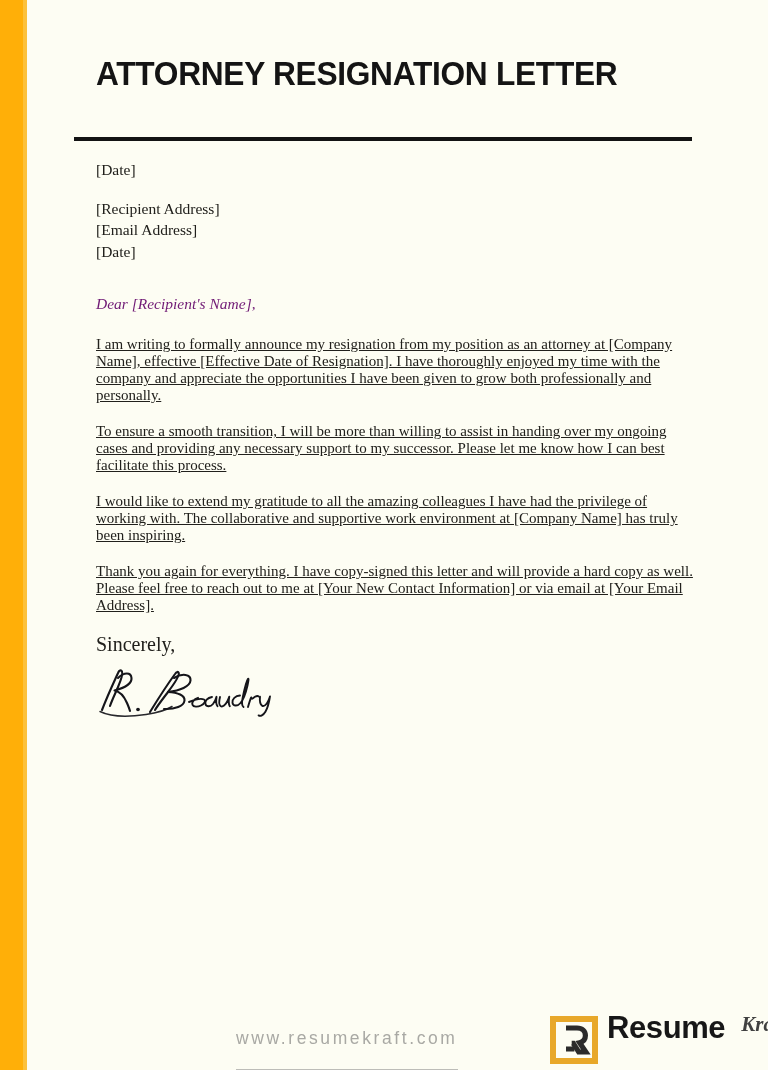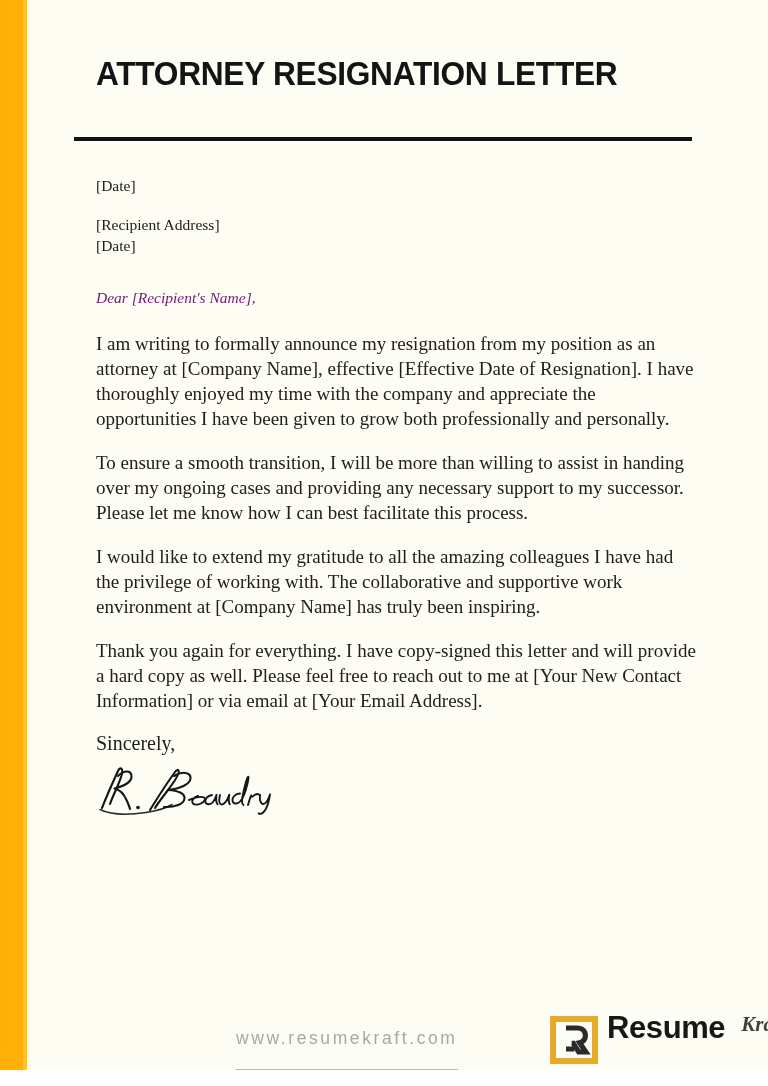--- a/index.html
+++ b/index.html
@@ -81,42 +81,43 @@
 
   .title-rule {
     margin-top: 45px;
     margin-left: -22px;
     width: 618px;
     height: 4px;
     background: #131313;
   }
 
   .meta-block {
-    margin-top: 34px;
+    margin-top: 18px;
     font-size: 15.5px;
     line-height: 21.6px;
     color: #21201c;
   }
   .meta-line { white-space: nowrap; }
   .meta-gap { height: 17px; }
 
   .salutation {
     margin-top: 30px;
     font-size: 15.5px;
     line-height: 21.6px;
     color: #701a75;
     font-style: italic;
   }
 
   .body-para {
     margin-top: 19px;
-    font-size: 19px;
-    line-height: 25px;
+    font-size: 15px;
+    line-height: 17px;
     color: #21201c;
     text-align: left;
+    text-decoration: underline;
   }
   .body-para:first-of-type { margin-top: 0; }
 
   .paras { margin-top: 22px; }
 
   .closing {
     margin-top: 20px;
     font-size: 20px;
     line-height: 21.6px;
     color: #21201c;
@@ -203,20 +204,21 @@
   <div class="content">
 
     <h1 class="letter-title">ATTORNEY RESIGNATION LETTER</h1>
 
     <div class="title-rule"></div>
 
     <div class="meta-block">
       <div class="meta-line">[Date]</div>
       <div class="meta-gap"></div>
       <div class="meta-line">[Recipient Address]</div>
+      <div class="meta-line">[Email Address]</div>
       <div class="meta-line">[Date]</div>
     </div>
 
     <div class="salutation">Dear [Recipient's Name],</div>
 
     <div class="paras">
       <p class="body-para">I am writing to formally announce my resignation from my position as an attorney at [Company Name], effective [Effective Date of Resignation]. I have thoroughly enjoyed my time with the company and appreciate the opportunities I have been given to grow both professionally and personally.</p>
       <p class="body-para">To ensure a smooth transition, I will be more than willing to assist in handing over my ongoing cases and providing any necessary support to my successor. Please let me know how I can best facilitate this process.</p>
       <p class="body-para">I would like to extend my gratitude to all the amazing colleagues I have had the privilege of working with. The collaborative and supportive work environment at [Company Name] has truly been inspiring.</p>
       <p class="body-para">Thank you again for everything. I have copy-signed this letter and will provide a hard copy as well. Please feel free to reach out to me at [Your New Contact Information] or via email at [Your Email Address].</p>

